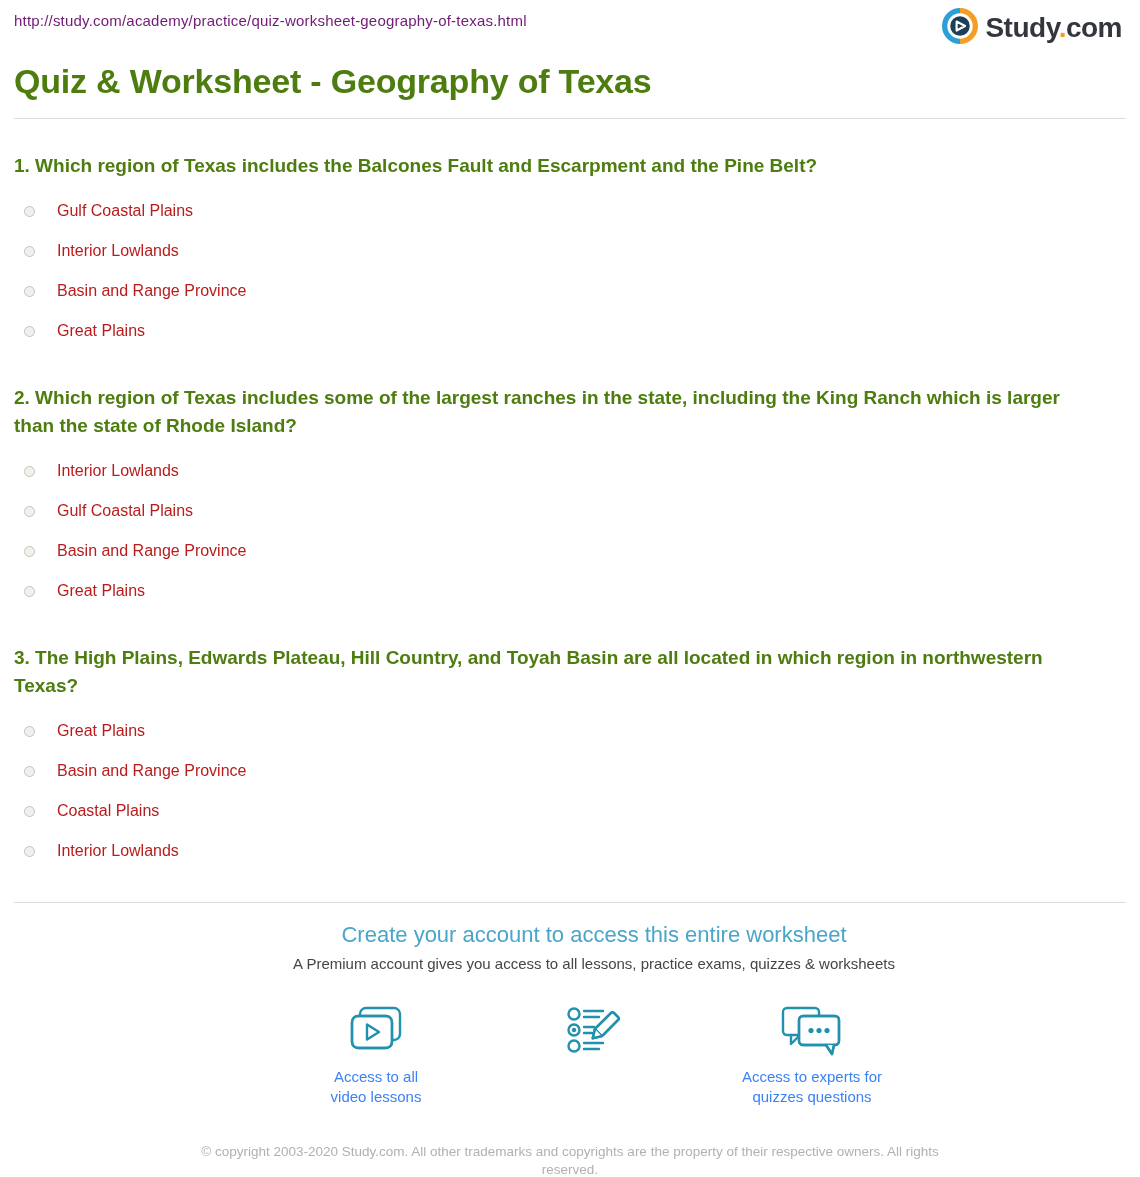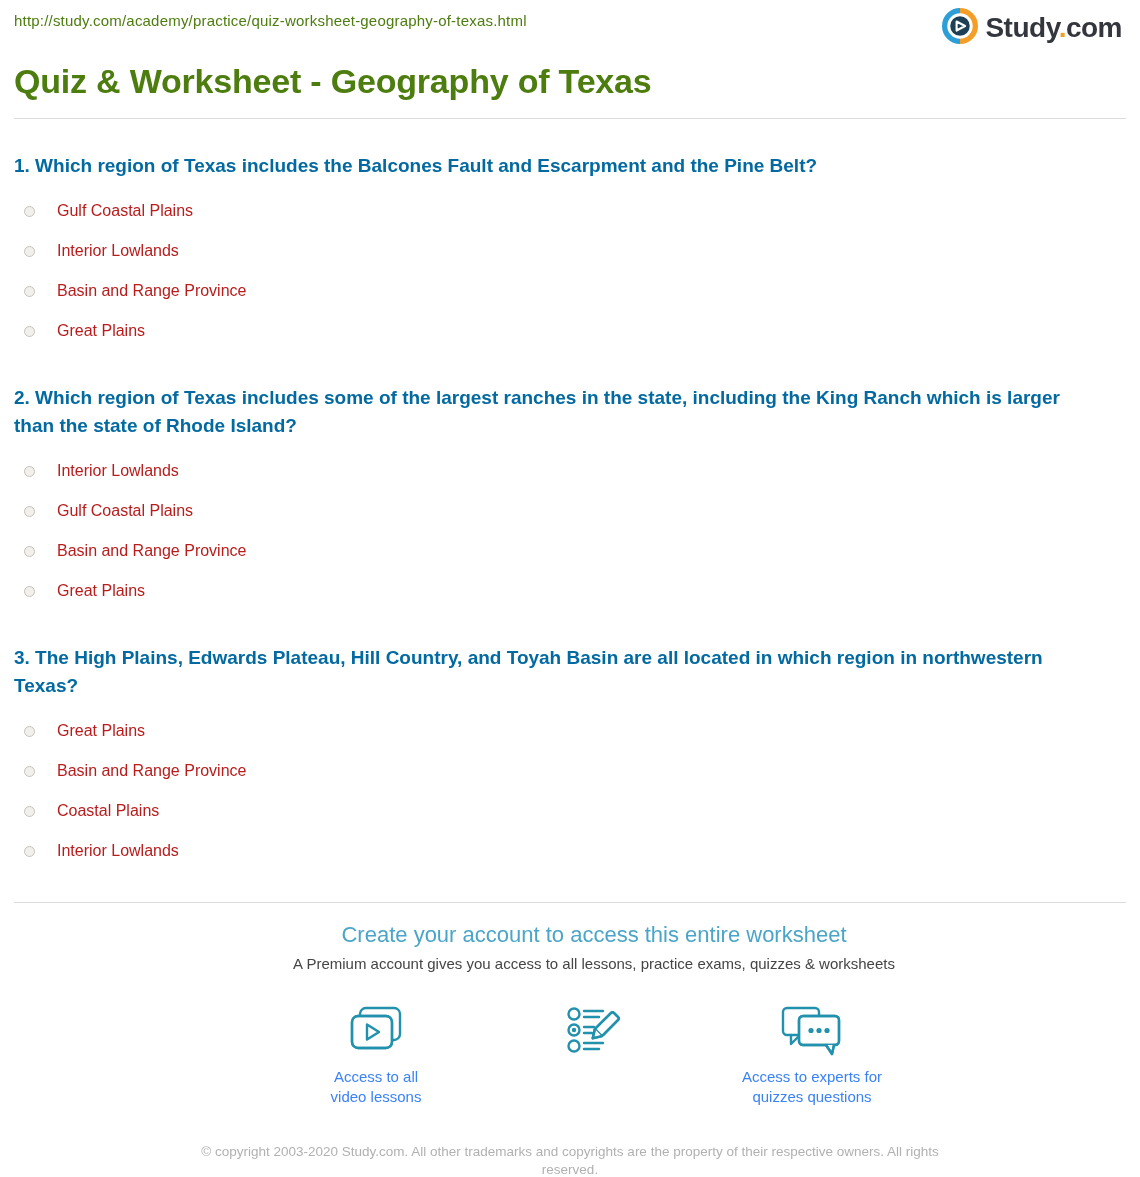--- a/index.html
+++ b/index.html
@@ -10,21 +10,21 @@
     margin: 0 auto;
     font-family: "Liberation Sans", "DejaVu Sans", sans-serif;
     color: #444;
     position: relative;
   }
 
   
   .url-row {
     padding: 12px 14px 0;
     font-size: 15px;
-    color: #4d7c0f;
+    color: #701a75;
     letter-spacing: 0.2px;
   }
   .logo {
     position: absolute;
     top: 8px;
     right: 18px;
     display: flex;
     align-items: center;
     gap: 7px;
     text-decoration: none;
@@ -53,21 +53,21 @@
     border-bottom: 1px solid #dcdcdc;
   }
 
   
   .questions { padding: 0 14px; }
   .q-heading {
     margin-top: 33px;
     font-size: 19px;
     line-height: 28px;
     font-weight: 700;
-    color: #0369a1;
+    color: #4d7c0f;
     max-width: 1090px;
   }
   .options { margin-top: 11px; }
   .option {
     display: flex;
     align-items: center;
     height: 40px;
     cursor: pointer;
   }
   .radio {

